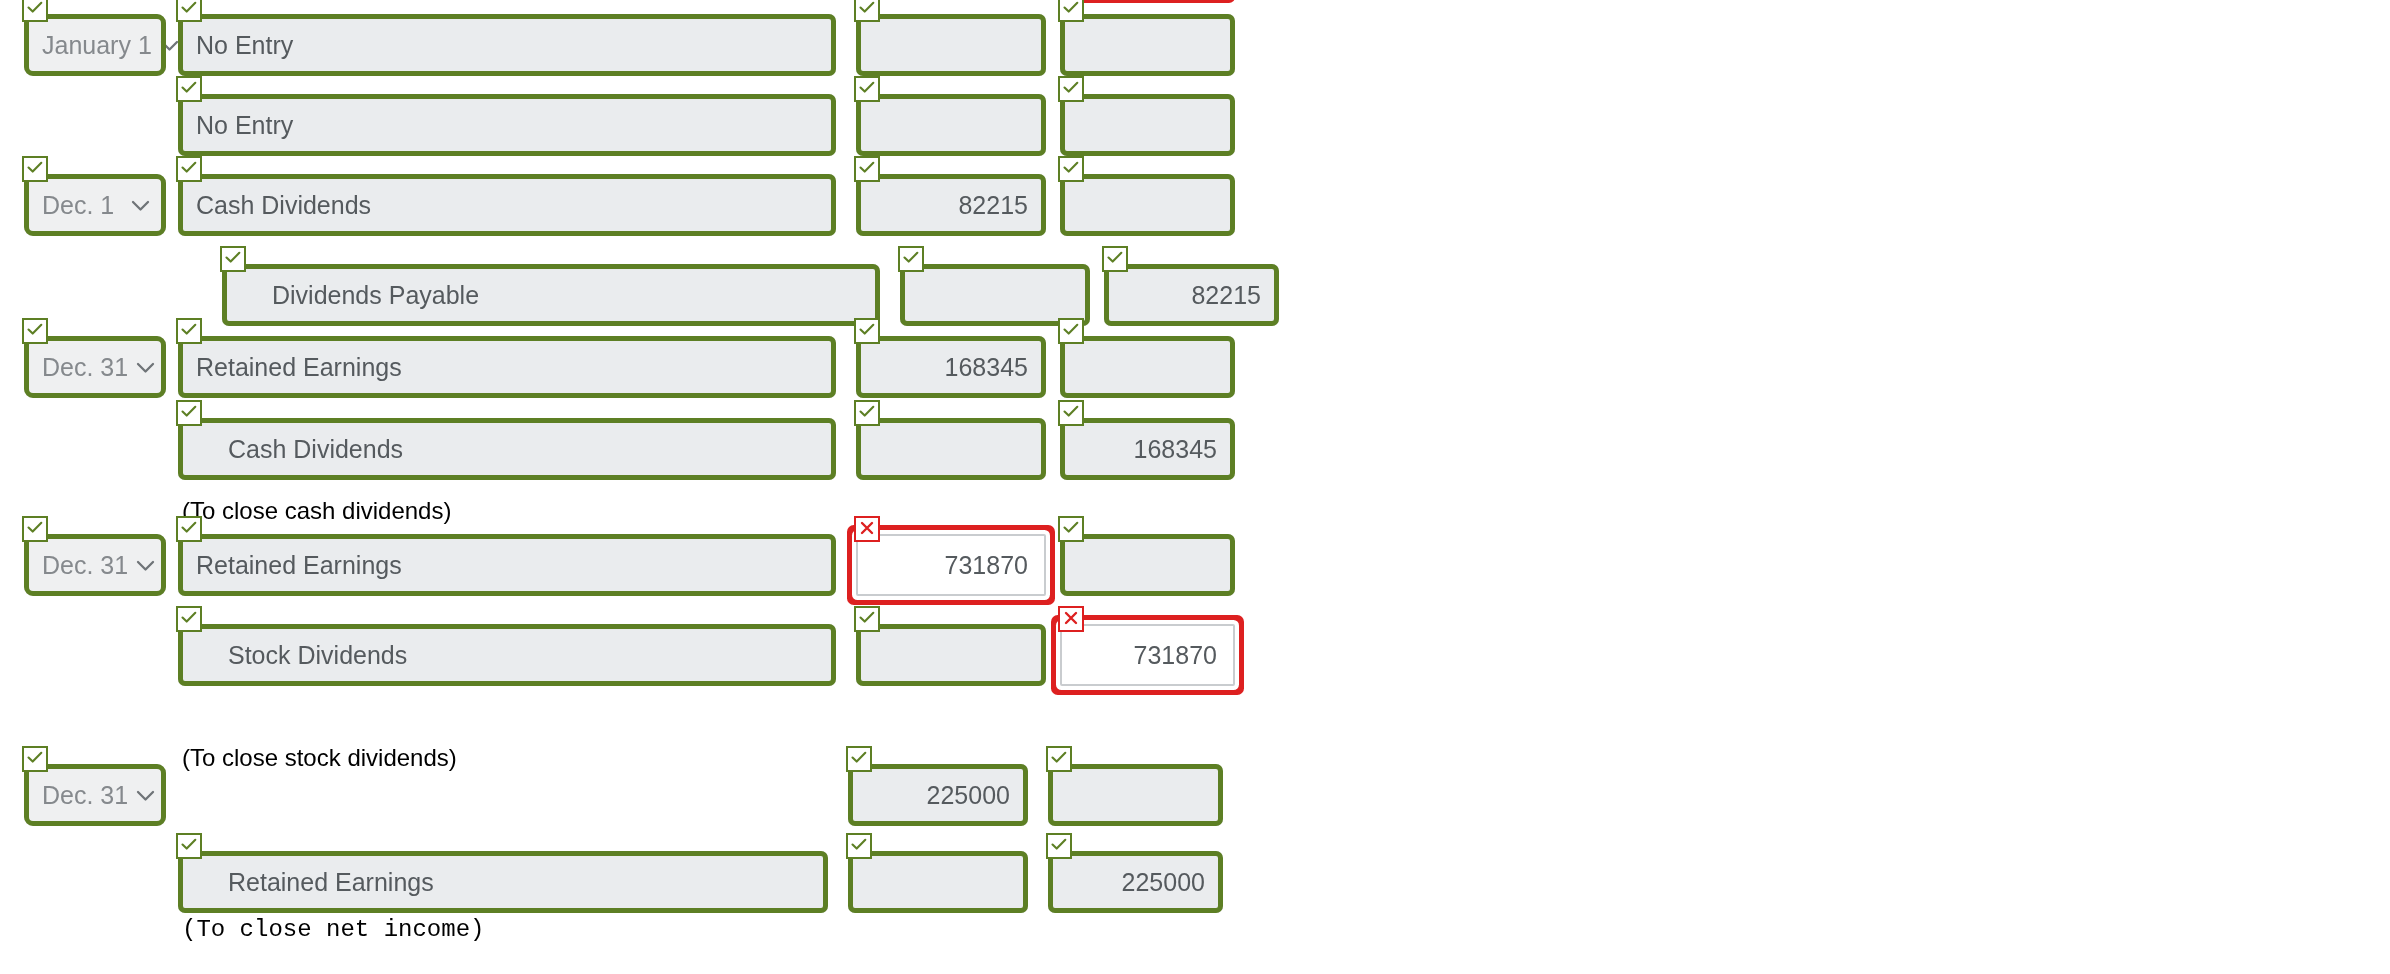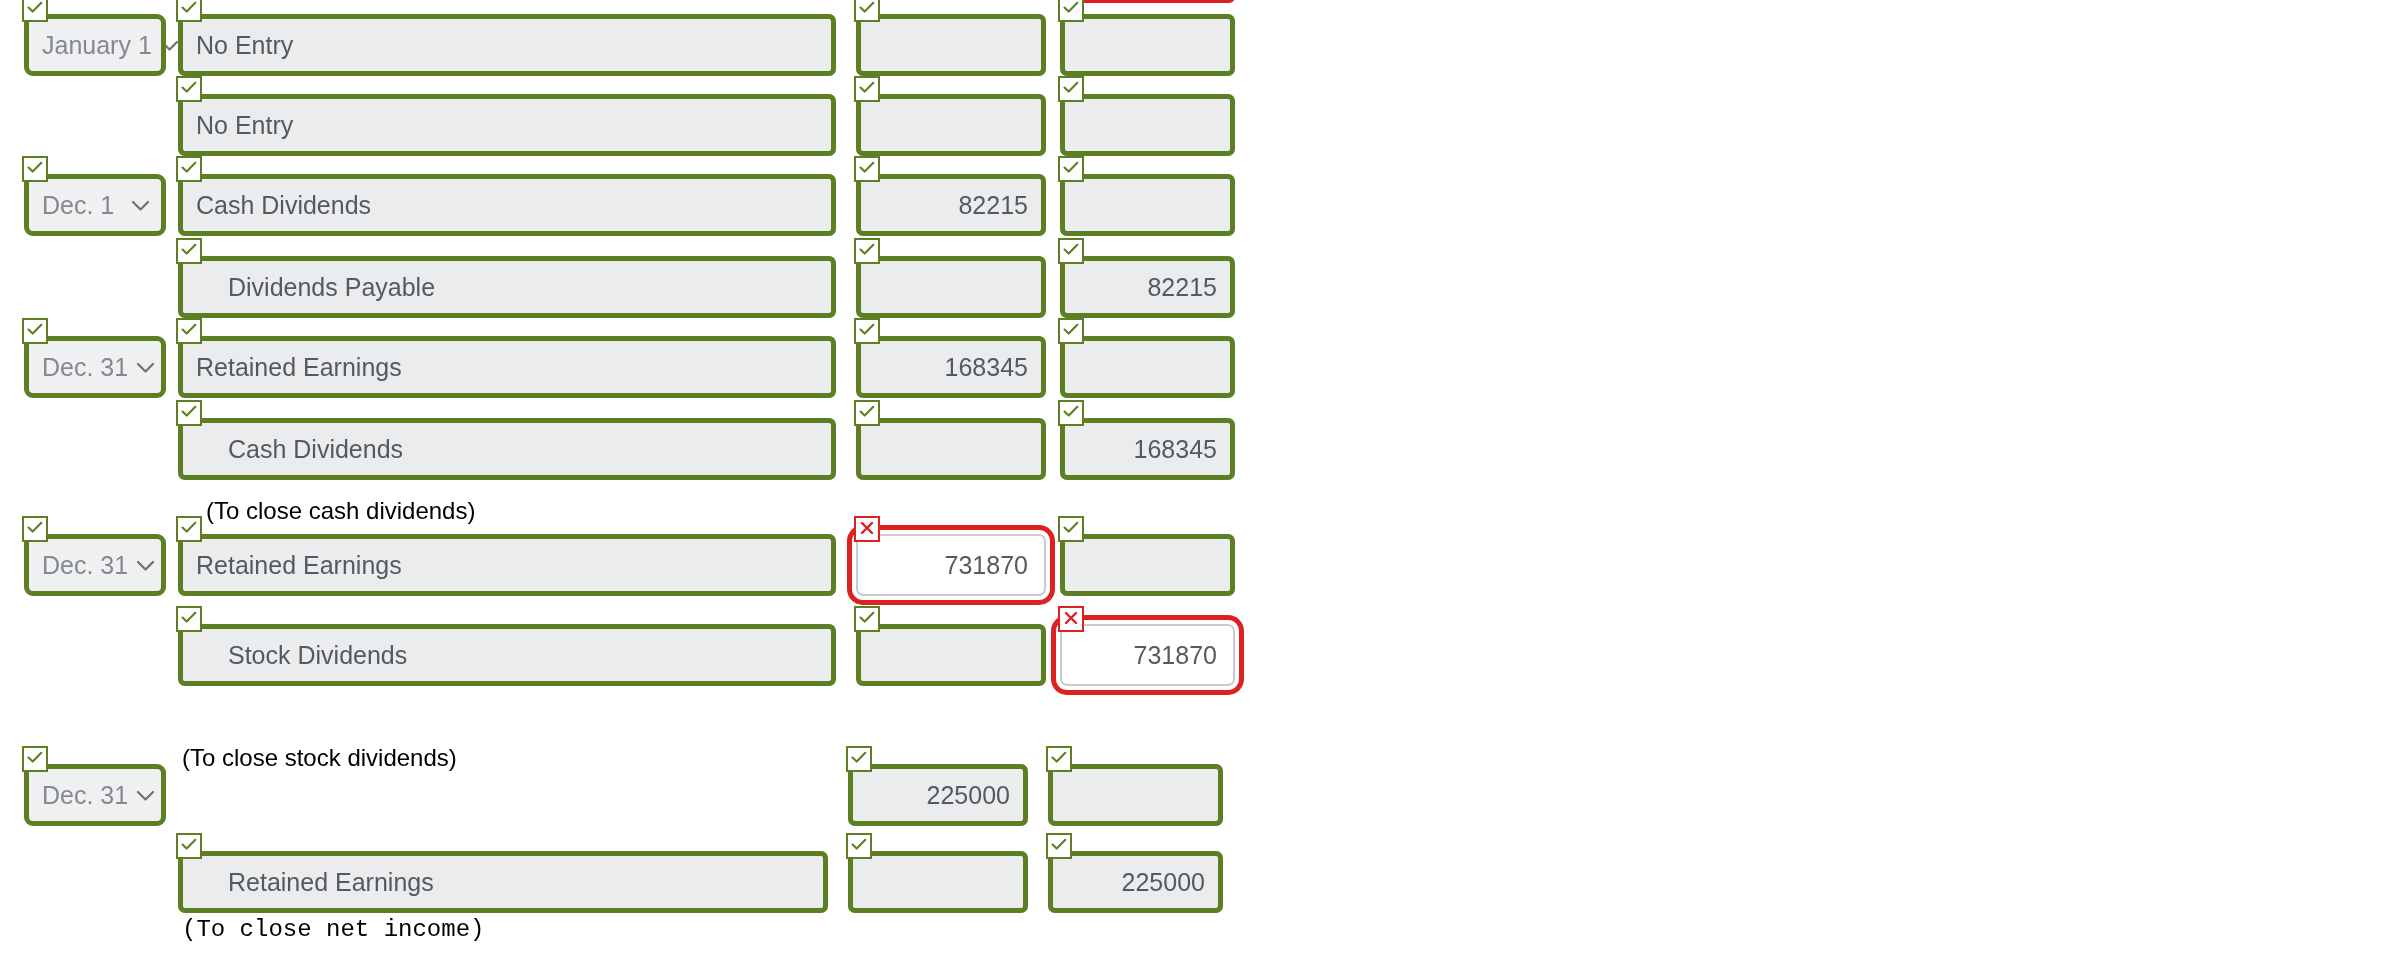--- a/index.html
+++ b/index.html
@@ -88,21 +88,21 @@
   .field.num { justify-content: flex-end; padding-right: 16px; }
 
   
   .field.error {
     background: #ffffff;
     border: 2px solid #c9cccf;
     outline: none;
     box-shadow:
        0 0 0 4px #ffffff,
        0 0 0 9px #dd2020;
-    border-radius: 7px;
+    border-radius: 2px;
   }
 
   
   .sel {
     position: absolute;
     top: 6px;
     box-sizing: border-box;
     height: 62px;
     width: 142px;
     background: #eff0f1;
@@ -252,21 +252,21 @@
       </div>
       <div class="cell" style="left: 1060px; width: 175px;">
         <div class="badge ok">
           <svg width="16" height="13" viewBox="0 0 16 13" fill="none" aria-hidden="true">
             <path d="M1.5 6.5 L5.7 10.6 L14.3 1.8" stroke="#5d7f24" stroke-width="2.1" stroke-linecap="round" stroke-linejoin="round" fill="none"></path>
           </svg>
         </div>
         <div class="field num" style="width: 175px;"></div>
       </div>
     </div>
-    <div class="je-row" style="top: 250px; width: 1300px;">
+    <div class="je-row" style="top: 258px; width: 1300px; margin-left: 44px;">
       <div class="cell" style="left: 178px; width: 658px;">
         <div class="badge ok">
           <svg width="16" height="13" viewBox="0 0 16 13" fill="none" aria-hidden="true">
             <path d="M1.5 6.5 L5.7 10.6 L14.3 1.8" stroke="#5d7f24" stroke-width="2.1" stroke-linecap="round" stroke-linejoin="round" fill="none"></path>
           </svg>
         </div>
         <div class="field indent" style="width: 658px;">Dividends Payable</div>
       </div>
       <div class="cell" style="left: 856px; width: 190px;">
         <div class="badge ok">
@@ -465,16 +465,16 @@
       </div>
       <div class="cell" style="left: 1048px; width: 175px;">
         <div class="badge ok">
           <svg width="16" height="13" viewBox="0 0 16 13" fill="none" aria-hidden="true">
             <path d="M1.5 6.5 L5.7 10.6 L14.3 1.8" stroke="#5d7f24" stroke-width="2.1" stroke-linecap="round" stroke-linejoin="round" fill="none"></path>
           </svg>
         </div>
         <div class="field num" style="width: 175px;">225000</div>
       </div>
     </div>
-    <div class="caption" style="top: 497px; margin-left: 24px;">(To close cash dividends)</div>
+    <div class="caption" style="top: 497px;">(To close cash dividends)</div>
     <div class="caption" style="top: 744px;">(To close stock dividends)</div>
     <div class="caption" style="top: 916px; font-family: Liberation Mono, monospace;">(To close net income)</div>
   </div>
 
 </body></html>

